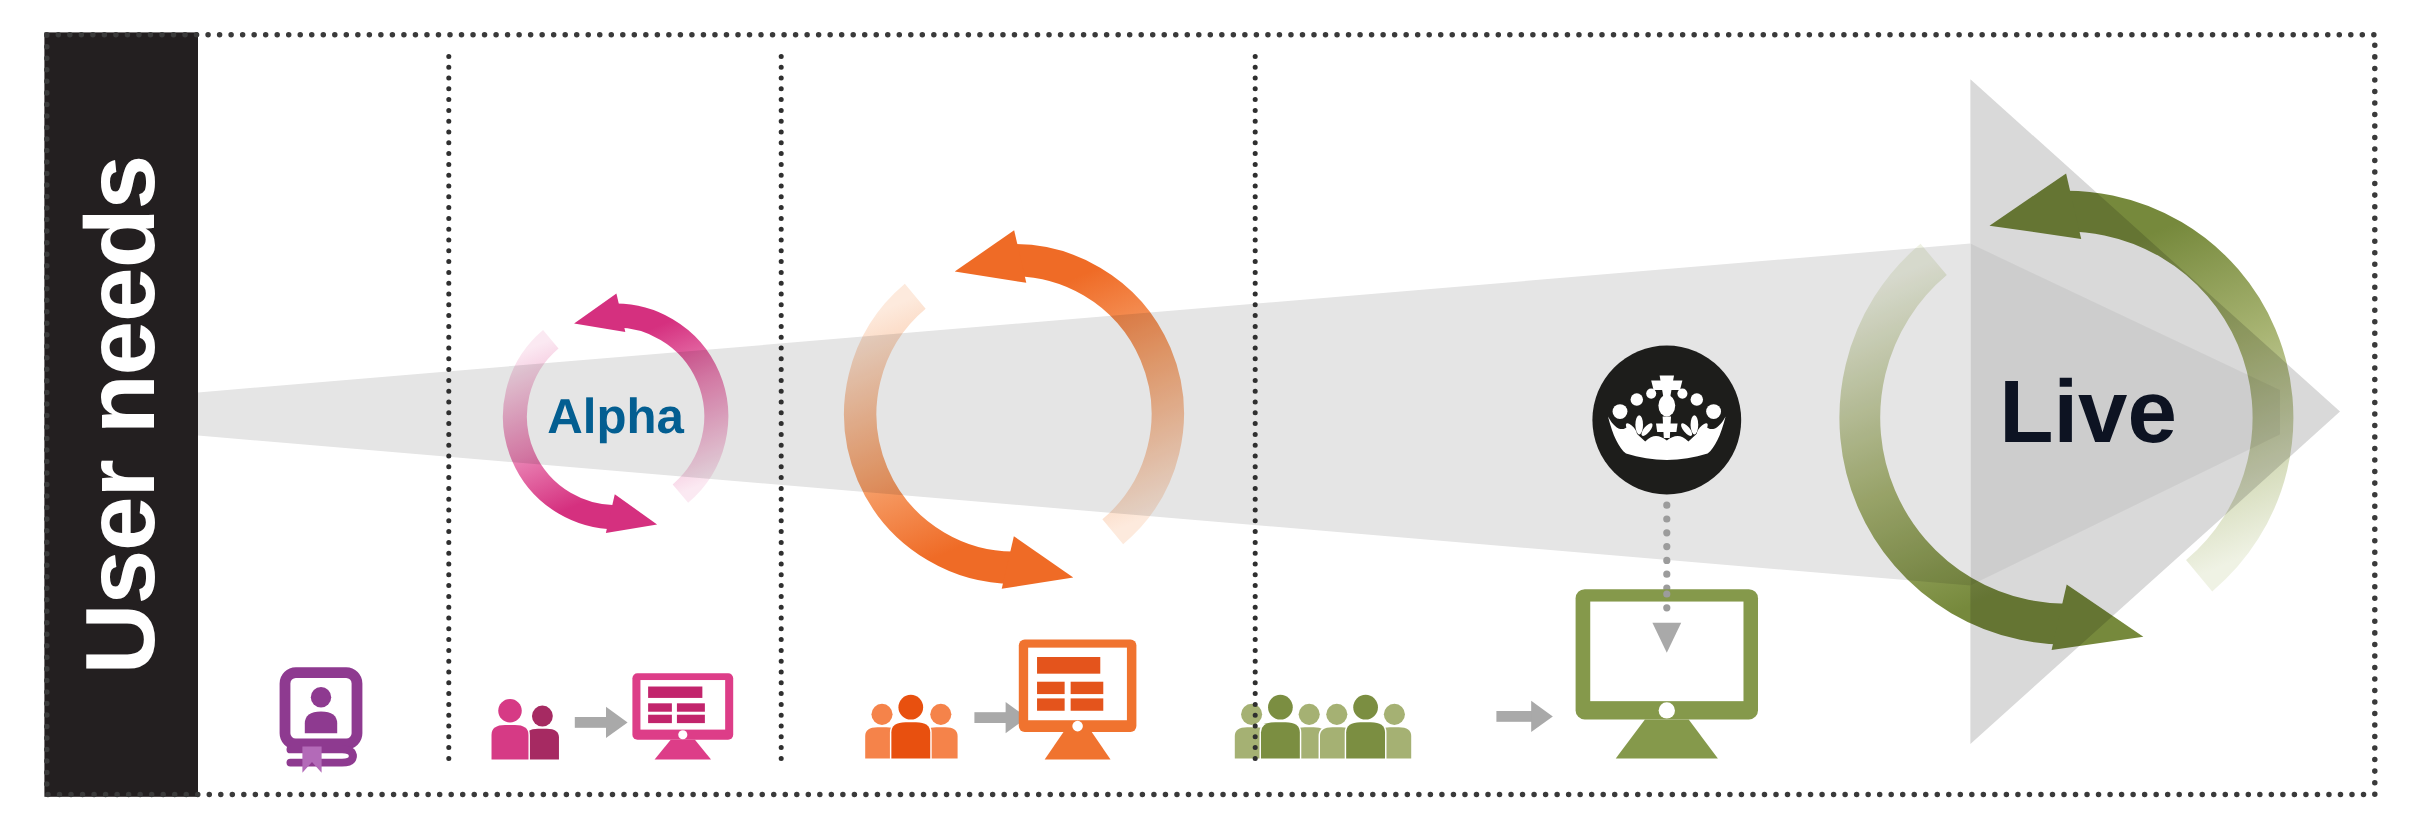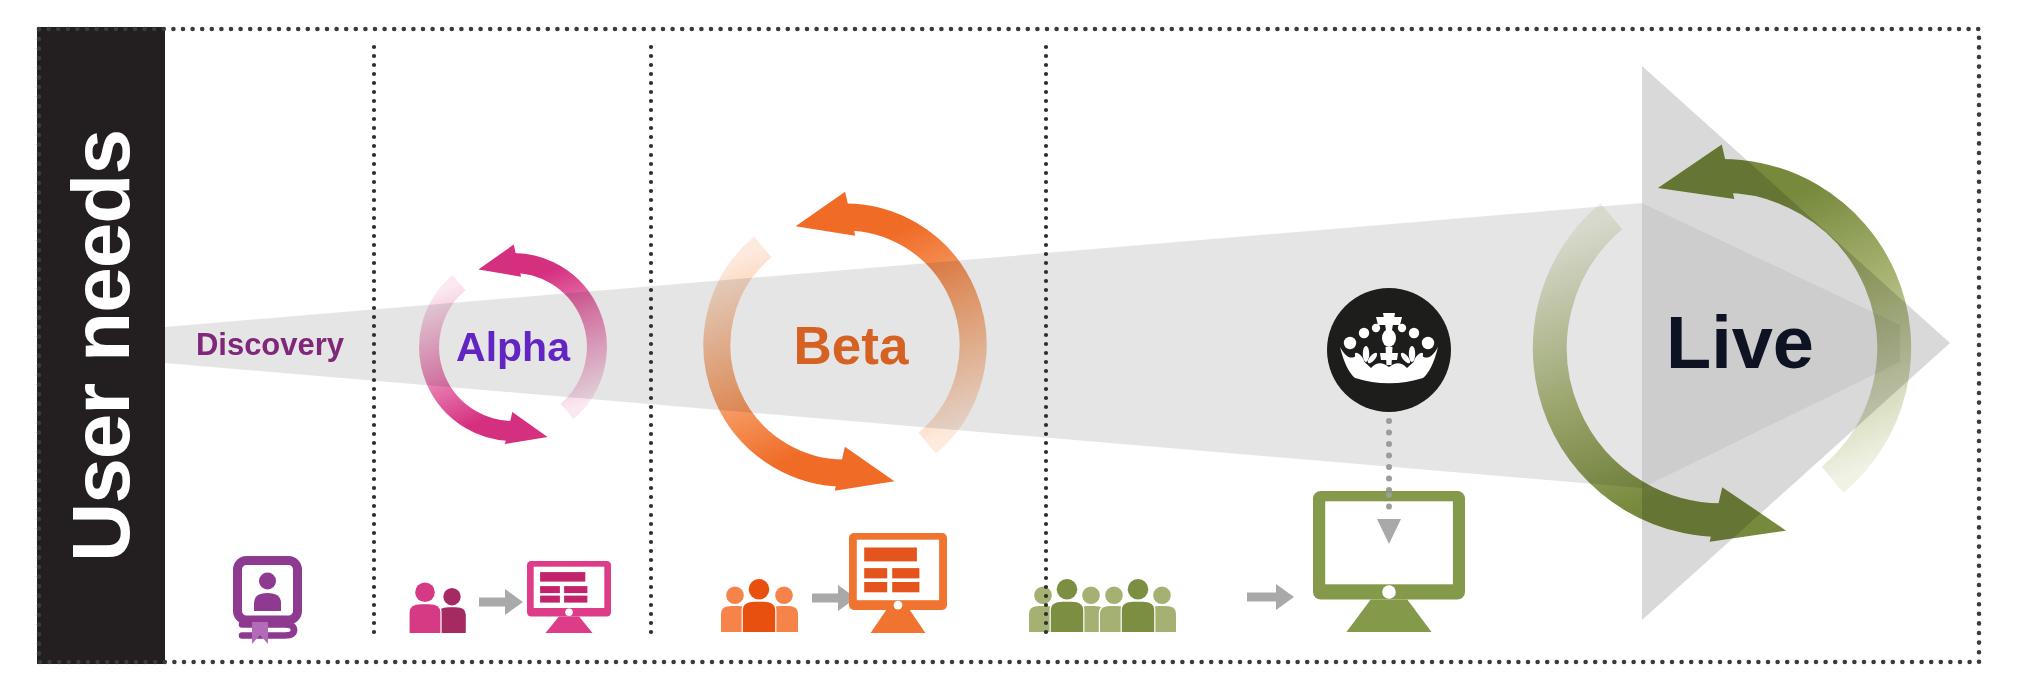--- a/index.html
+++ b/index.html
@@ -210,17 +210,15 @@
       <line x1="374" y1="47" x2="374" y2="641" stroke="#2f2f2f" stroke-width="4.2" stroke-linecap="round" stroke-dasharray="0 9"></line>
       <line x1="651" y1="47" x2="651" y2="641" stroke="#2f2f2f" stroke-width="4.2" stroke-linecap="round" stroke-dasharray="0 9"></line>
       <line x1="1046" y1="47" x2="1046" y2="641" stroke="#2f2f2f" stroke-width="4.2" stroke-linecap="round" stroke-dasharray="0 9"></line>
     </g>
   </svg>
 
   <div id="sidebar-label">
     <span style="color: rgb(255, 255, 255);">User needs</span>
   </div>
 
-  <div class="phase-label" style="left: 180px; top: 327px; width: 180px; font-size: 31px; color: rgb(142, 43, 135);">Discovery</div>
-  <div class="phase-label" style="left: 433px; top: 324px; width: 160px; font-size: 41px; color: #6d28d9;">Alpha</div>
-  <div class="phase-label" style="left: 751px; top: 315px; width: 200px; font-size: 53px; color: rgb(238, 108, 38);">Beta</div>
+  <div class="phase-label" style="left: 433px; top: 324px; width: 160px; font-size: 41px; color: #0369a1;">Alpha</div>
   <div class="phase-label" style="left: 1615px; top: 300px; width: 250px; font-size: 74px; color: #0f172a;">Live</div>
 </div>
 
 </body></html>

